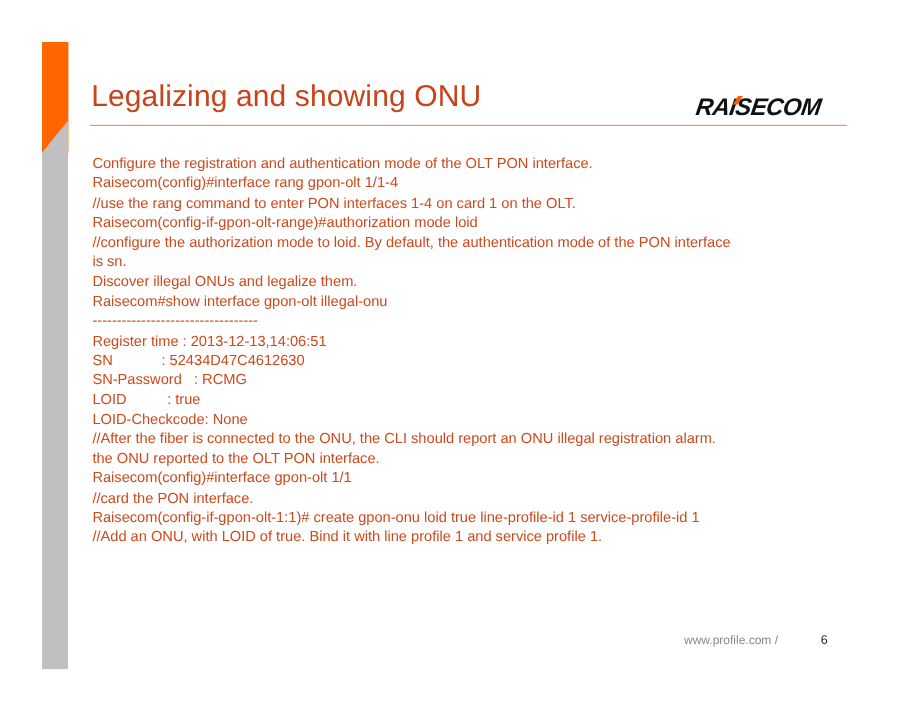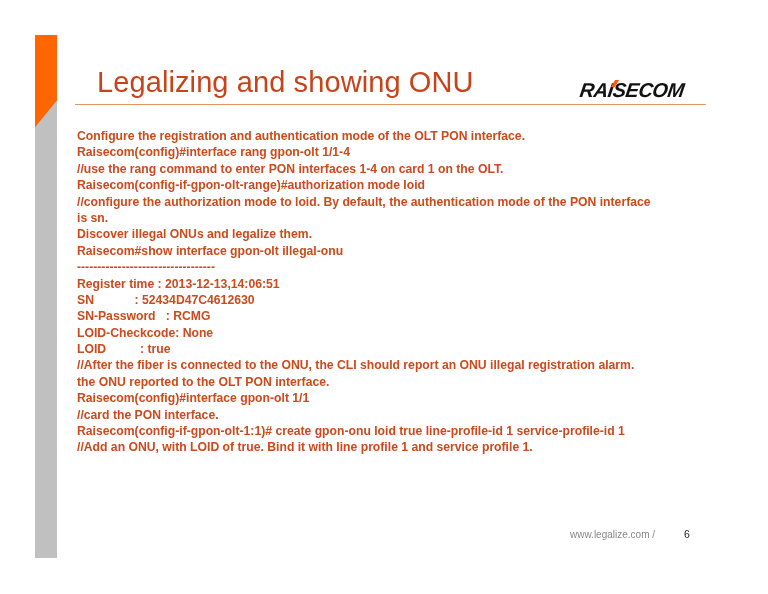--- a/index.html
+++ b/index.html
@@ -37,25 +37,24 @@
       top: 100px;
       width: 22px;
       height: 27px;
       background: #ff6600;
       clip-path: polygon(0 0, 100% 0, 0 100%);
     }
     .title {
       position: absolute;
       left: 76px;
       top: 66px;
-      font-size: 29px;
+      font-size: 25px;
       color: #c8431a;
       white-space: nowrap;
       letter-spacing: 0.1px;
-      margin-left: 21px;
     }
     .title-rule {
       position: absolute;
       left: 75px;
       top: 104px;
       width: 631px;
       height: 1px;
       background: #e8955a;
     }
     .logo {
@@ -88,21 +87,20 @@
       top: 128px;
       width: 640px;
       font-size: 12.2px;
       line-height: 16.4px;
       color: #cc4a1c;
     }
     .body-text .line {
       white-space: pre;
       display: block;
       height: 16.4px;
-      font-weight: bold;
     }
     .footer-url {
       position: absolute;
       left: 570px;
       top: 529px;
       font-size: 10px;
       color: #888888;
       white-space: nowrap;
     }
     .footer-page {
@@ -134,24 +132,24 @@
   <span class="line">//use the rang command to enter PON interfaces 1-4 on card 1 on the OLT.</span>
   <span class="line">Raisecom(config-if-gpon-olt-range)#authorization mode loid</span>
   <span class="line">//configure the authorization mode to loid. By default, the authentication mode of the PON interface</span>
   <span class="line">is sn.</span>
   <span class="line">Discover illegal ONUs and legalize them.</span>
   <span class="line">Raisecom#show interface gpon-olt illegal-onu</span>
   <span class="line">----------------------------------</span>
   <span class="line">Register time : 2013-12-13,14:06:51</span>
   <span class="line">SN            : 52434D47C4612630</span>
   <span class="line">SN-Password   : RCMG</span>
+  <span class="line">LOID          : true</span>
   <span class="line">LOID-Checkcode: None</span>
-  <span class="line">LOID          : true</span>
   <span class="line">//After the fiber is connected to the ONU, the CLI should report an ONU illegal registration alarm.</span>
   <span class="line">the ONU reported to the OLT PON interface.</span>
   <span class="line">Raisecom(config)#interface gpon-olt 1/1</span>
   <span class="line">//card the PON interface.</span>
   <span class="line">Raisecom(config-if-gpon-olt-1:1)# create gpon-onu loid true line-profile-id 1 service-profile-id 1</span>
   <span class="line">//Add an ONU, with LOID of true. Bind it with line profile 1 and service profile 1.</span>
 </div>
 
-<div class="footer-url">www.legalize.com  /</div>
+<div class="footer-url">www.profile.com  /</div>
 <div class="footer-page">6</div>
 
 </body></html>

